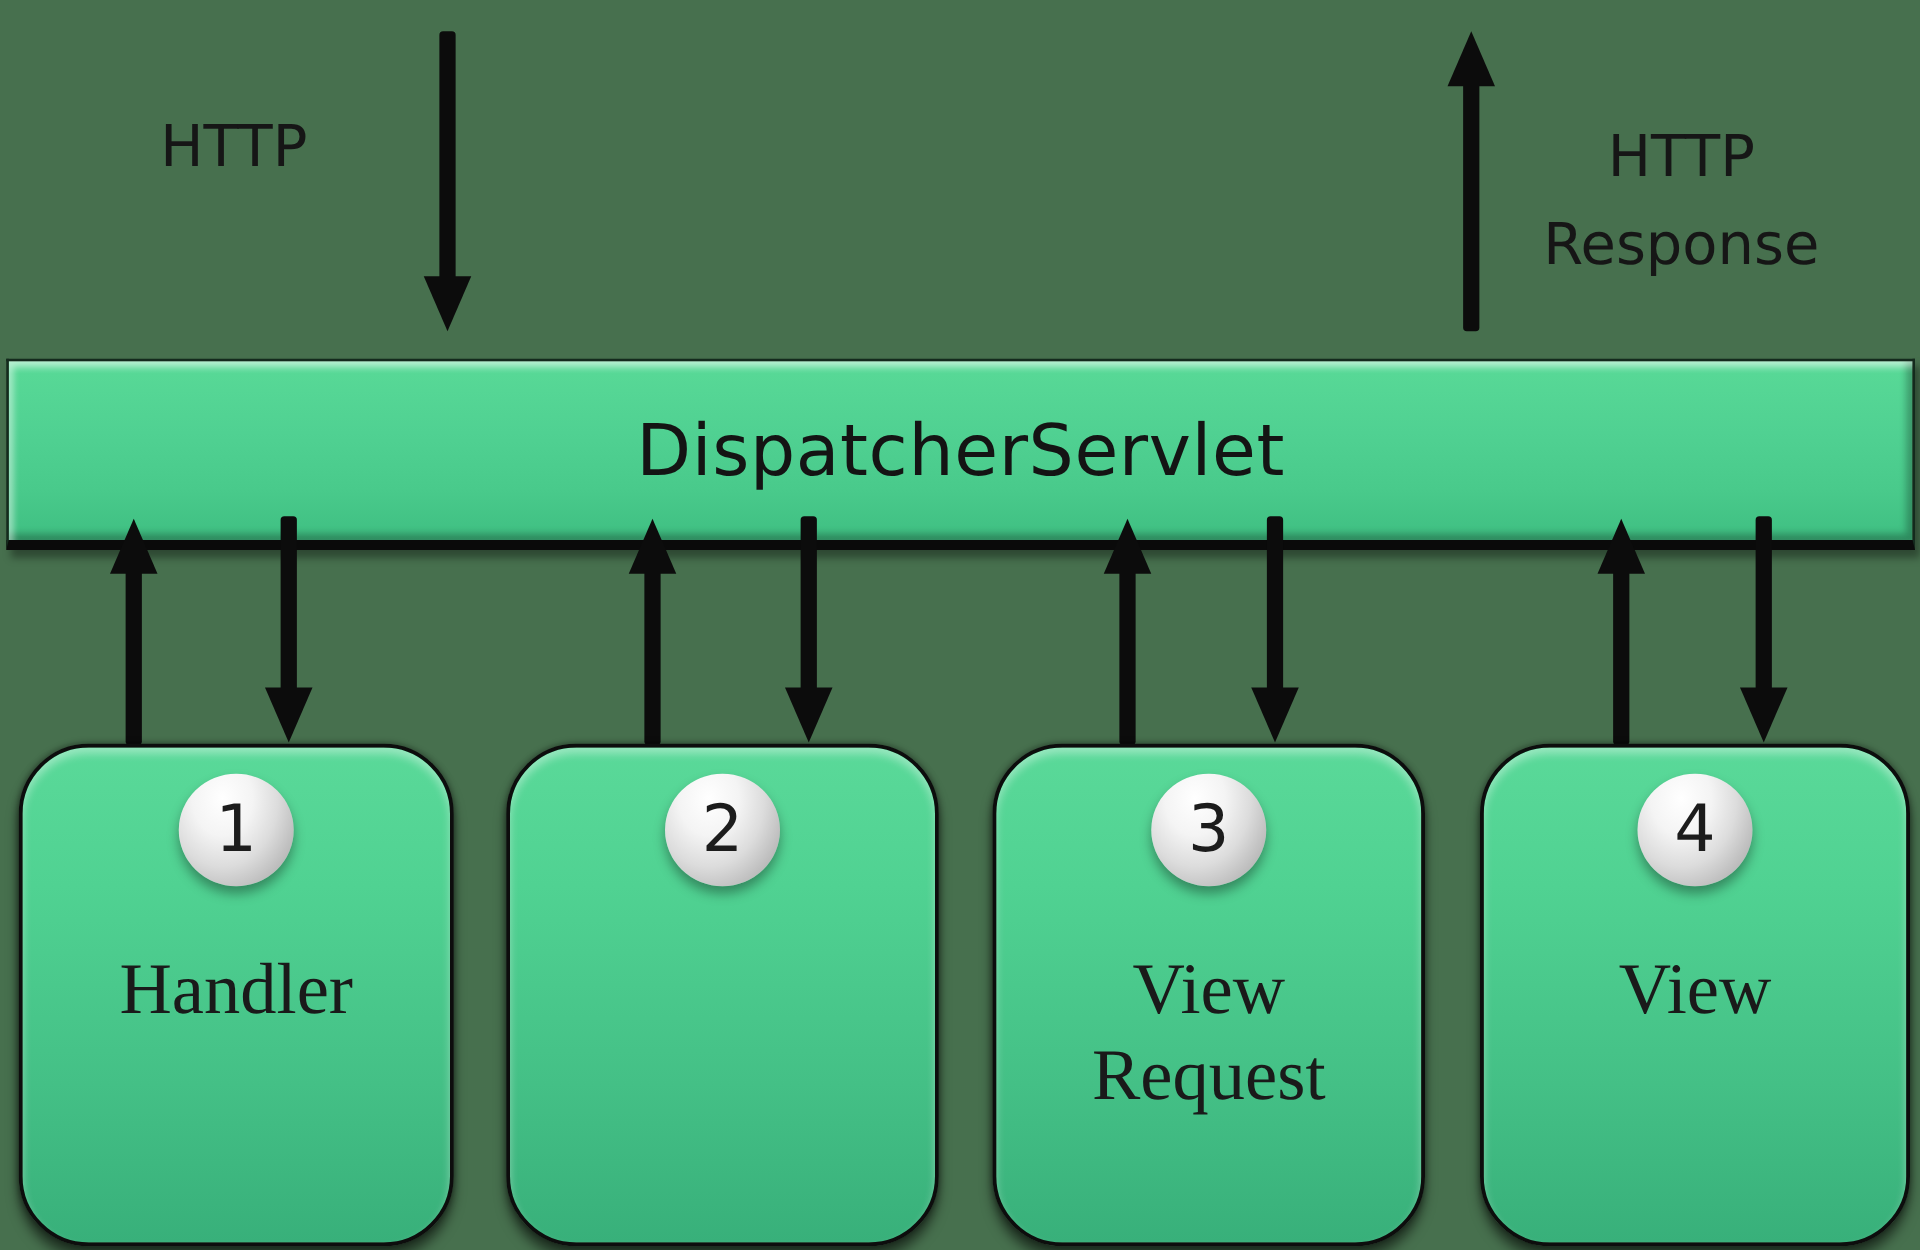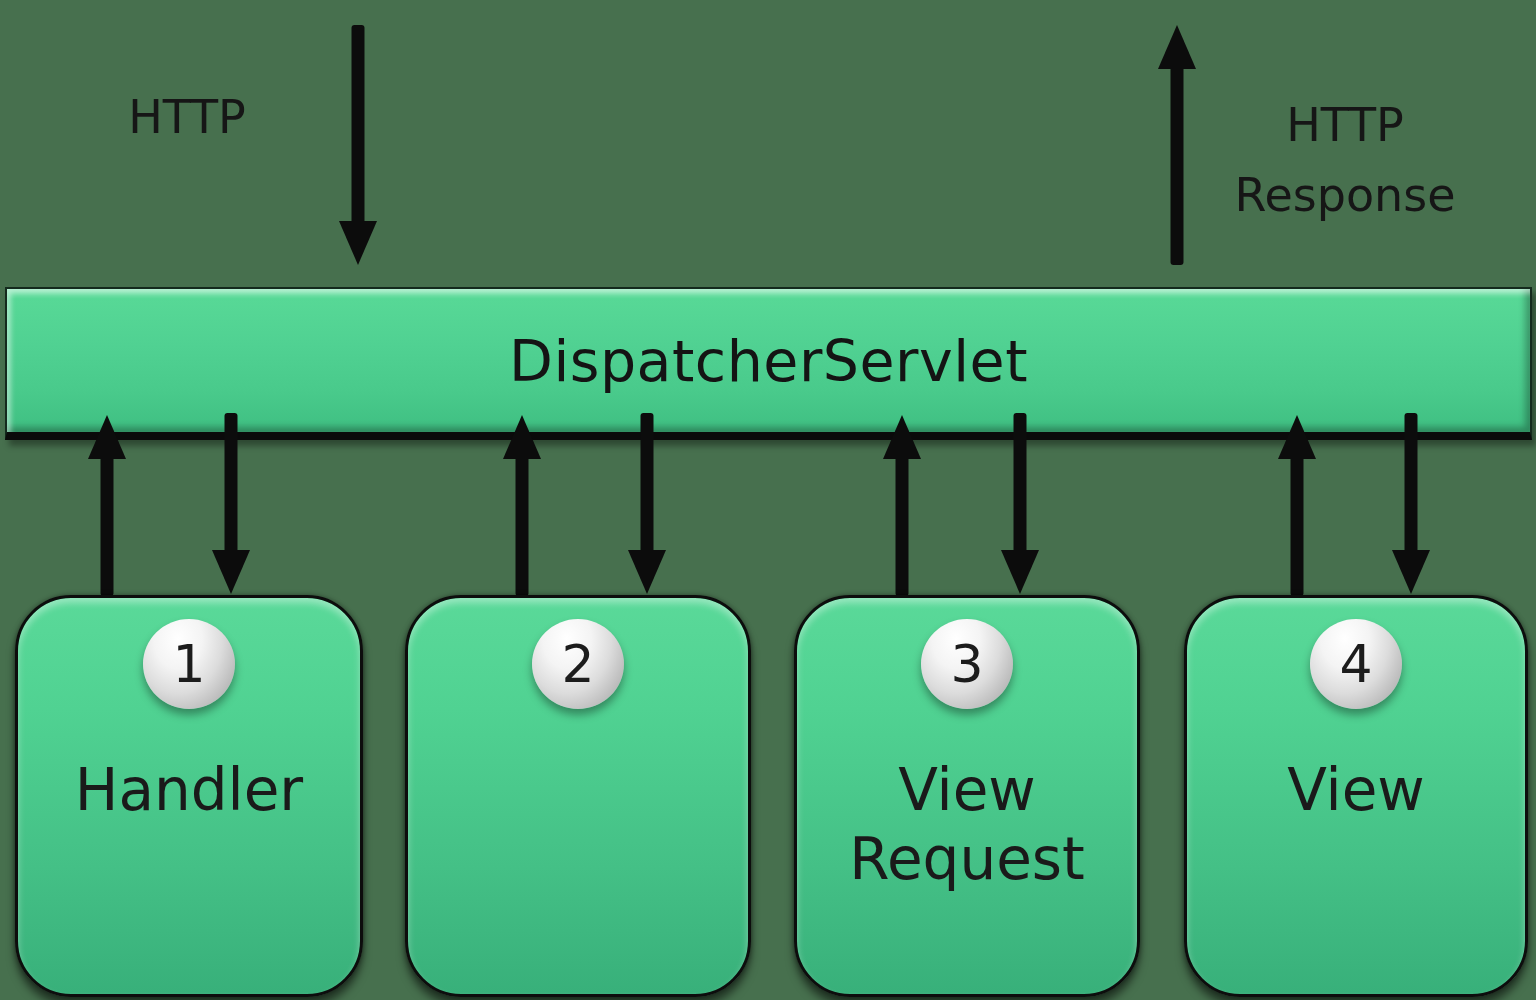--- a/index.html
+++ b/index.html
@@ -93,21 +93,21 @@
     box-shadow:0 6px 9px rgba(0,0,0,0.35);
     display:flex;align-items:center;justify-content:center;
   }
   .badge-num{color:#1c1c1c;font-size:52px;}
 
   .box-label{
     position:absolute;left:0;top:158px;width:100%;
     text-align:center;color:#1a1a1a;
     font-size:58px;line-height:69px;
   }
-  .box-label span{display:block;}
+  .box-label span{display:block;font-family:Liberation Serif, serif;}
 </style>
 </head>
 <body>
 
 <div class="canvas">
 
   <div class="float-label label-request">
     <span>HTTP</span>
   </div>
   <div class="arrow down arrow-request">

